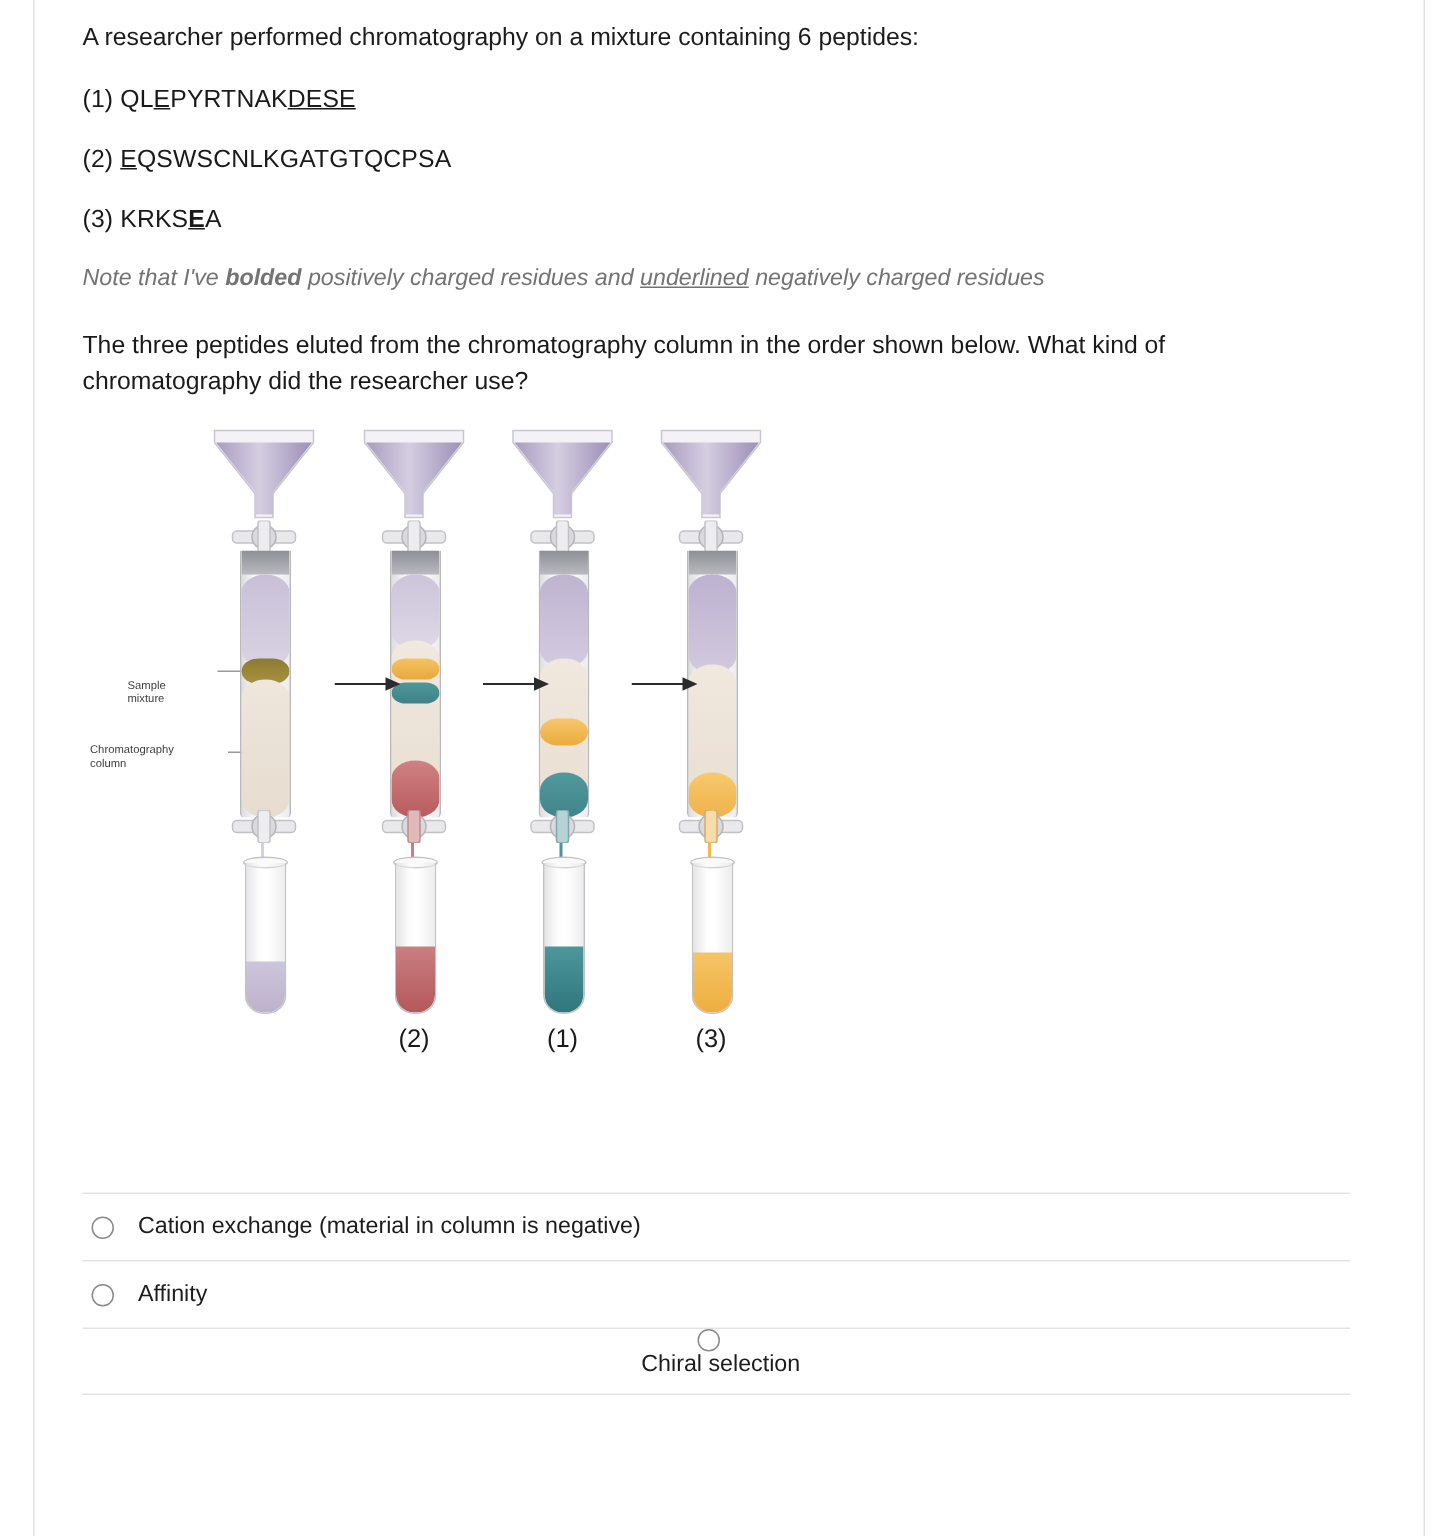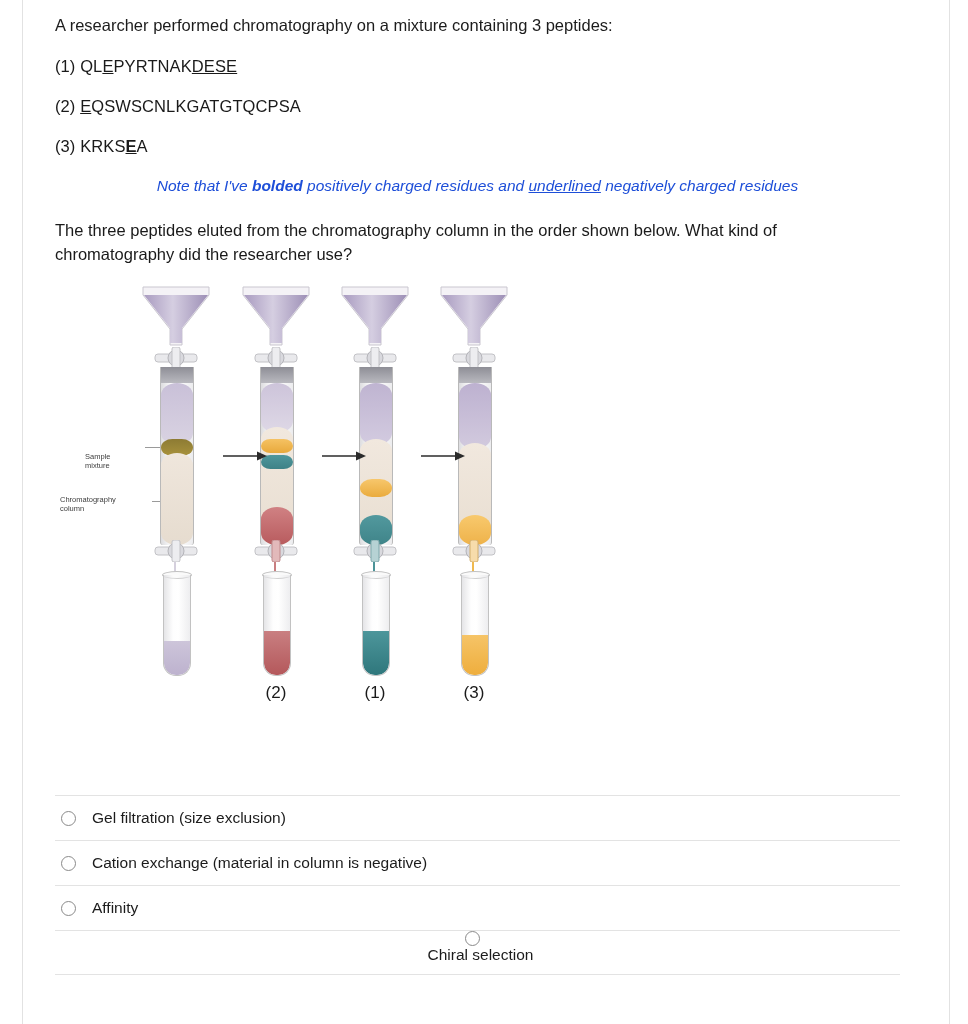--- a/index.html
+++ b/index.html
@@ -54,22 +54,21 @@
     margin-bottom: 21px;
     letter-spacing: 0.1px;
   }
   .peptide .b { font-weight: normal; }
   .peptide .u { text-decoration: underline; }
   .peptide .bu { font-weight: bold; text-decoration: underline; }
   .note {
     font-size: 15.5px;
     font-style: italic;
     margin-bottom: 24px;
-    color: #1d4ed8;
-    text-align: center;
+    color: #737373;
   }
   .note b { font-weight: bold; font-style: italic; }
   .note u { text-decoration: underline; }
   .prompt {
     font-size: 16.5px;
     line-height: 1.45;
     margin-bottom: 8px;
     max-width: 850px;
   }
 
@@ -233,21 +232,21 @@
 </style>
 </head>
 <body>
 
 <div class="page">
   <div class="left-rule"></div>
   <div class="right-rule"></div>
 
   <div class="content">
 
-    <div class="q-line">A researcher performed chromatography on a mixture containing 3 peptides:</div>
+    <div class="q-line">A researcher performed chromatography on a mixture containing 6 peptides:</div>
 
     <div class="peptide">
       <span>(1)</span>
       <span>
         <span>QL</span><span class="u">E</span><span class="b">PYRTNAK</span><span class="u">DESE</span>
       </span>
     </div>
 
     <div class="peptide">
       <span>(2)</span>
@@ -413,24 +412,20 @@
       <svg class="arrow ar3" viewBox="0 0 44 12">
         <line x1="0" y1="6" x2="36" y2="6" stroke="#2b2b2b" stroke-width="1.4"></line>
         <polygon points="44,6 34,1.5 34,10.5" fill="#2b2b2b"></polygon>
       </svg>
     </div>
   </div>
 
   <div class="answers">
     <div class="answer-row">
       <span class="radio"></span>
-      <span class="answer-label">Gel filtration (size exclusion)</span>
-    </div>
-    <div class="answer-row">
-      <span class="radio"></span>
       <span class="answer-label">Cation exchange (material in column is negative)</span>
     </div>
     <div class="answer-row">
       <span class="radio"></span>
       <span class="answer-label">Affinity</span>
     </div>
     <div class="answer-row">
       <span class="radio"></span>
       <span class="answer-label">Chiral selection</span>
     </div>

